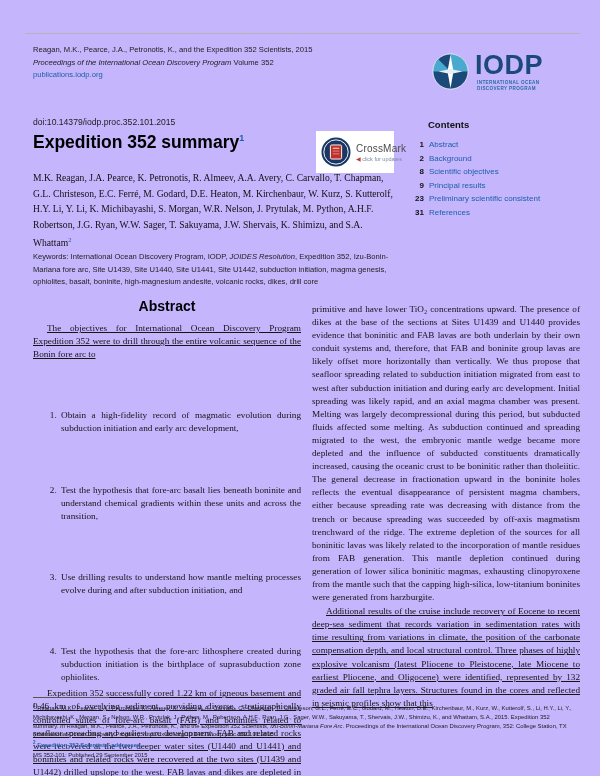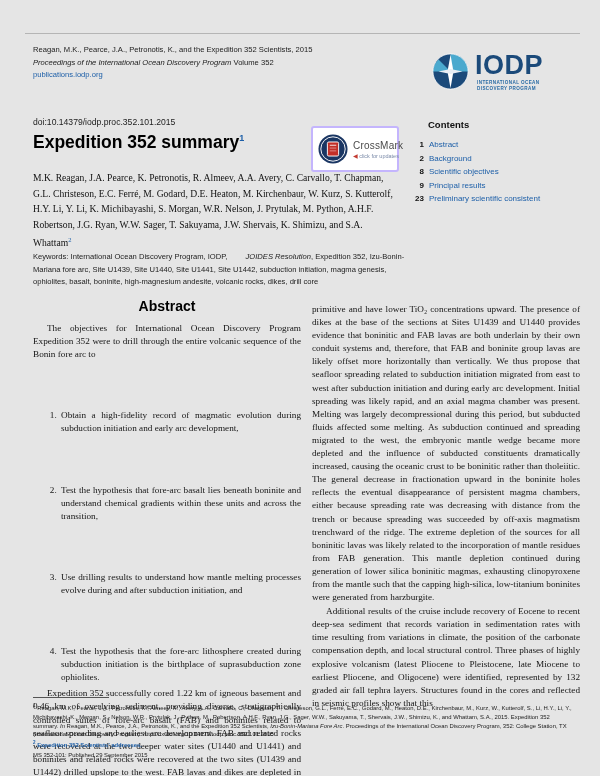--- a/index.html
+++ b/index.html
@@ -1,65 +1,65 @@
 <!DOCTYPE html>
 <html><head>
 <meta charset="utf-8">
 <style>
   * { margin:0; padding:0; box-sizing:border-box; }
   html,body { width:600px; height:776px; background:#ffffff; font-family:"Liberation Sans", sans-serif; color:#1a1a1a; }
-  #page { position:relative; width:600px; height:776px; background:#e5e5e5; overflow:hidden; }
+  #page { position:relative; width:600px; height:776px; background:#c4b5fd; overflow:hidden; }
 
   .top-rule { position:absolute; left:25px; right:20px; top:33px; border-top:1px solid #b5b5b5; }
 
   
   .cite { position:absolute; left:33px; top:44px; width:370px; font-size:7.6px; line-height:12.6px; color:#222; }
   .cite .ital { font-style:italic; }
   .cite a, .link { color:#1d5fa8; text-decoration:none; cursor:pointer; }
 
   
   .logo { position:absolute; left:432px; top:53px; width:150px; height:42px; }
   .logo-globe { position:absolute; left:0; top:0; width:37px; height:37px; }
   .logo-word { position:absolute; left:43px; top:-3px; font-size:27px; font-weight:bold; letter-spacing:0.5px; color:#1b4a7a; }
   .logo-sub { position:absolute; left:45px; top:27px; font-size:4.6px; font-weight:bold; line-height:5.6px; letter-spacing:0.4px; color:#2a6ca5; }
 
   .doi { position:absolute; left:33px; top:117px; font-size:8.6px; color:#222; }
 
   .title { position:absolute; left:33px; top:132px; font-size:17.5px; font-weight:bold; color:#000; }
   .title sup { font-size:9px; color:#1d5fa8; }
 
   
-  .crossmark { position:absolute; left:311px; top:126px; width:88px; height:40px; border:2px solid #c4b5fd; border-radius:3px; background:#fff; display:flex; align-items:center; padding:21px 5px; cursor:pointer; }
+  .crossmark { position:absolute; left:311px; top:126px; width:88px; height:40px; border:5px solid #c4b5fd; border-radius:3px; background:#fff; display:flex; align-items:center; padding:21px 5px; cursor:pointer; }
   .cm-icon { width:30px; height:30px; flex:0 0 auto; }
   .cm-text { margin-left:5px; }
   .cm-name { font-size:10px; color:#4a4a4a; letter-spacing:0.2px; }
   .cm-sub { font-size:5.5px; color:#7a8aa8; margin-top:1px; }
   .cm-sub .arr { color:#c23b32; font-size:6px; }
 
   
   .contents { position:absolute; left:408px; top:119px; width:180px; }
   .contents-head { font-size:9.5px; font-weight:bold; color:#111; margin-left:20px; margin-bottom:8px; }
   .toc-row { display:flex; font-size:8px; line-height:13.6px; }
   .toc-num { width:16px; text-align:right; font-weight:bold; color:#111; flex:0 0 auto; }
   .toc-label { margin-left:5px; color:#1d5fa8; cursor:pointer; }
 
   
   .authors { position:absolute; left:33px; top:170px; width:366px; font-family:"Liberation Serif", serif; font-size:9.6px; line-height:15.5px; color:#111; }
   .authors sup { font-size:6.5px; color:#1d5fa8; }
 
   
   .keywords { position:absolute; left:33px; top:251px; width:374px; font-size:7.6px; line-height:12.6px; color:#222; }
-  .keywords .ital { font-style:italic;margin-left:16px; }
+  .keywords .ital { font-style:italic; }
 
   
   .col { position:absolute; width:268px; font-family:"Liberation Serif", serif; font-size:9.2px; line-height:13.1px; text-align:justify; color:#151515; }
   .col-left { left:33px; top:300px; }
   .col-right { left:312px; top:303px; }
   .abs-head { font-family:"Liberation Sans", sans-serif; font-size:14px; font-weight:bold; text-align:center; color:#000; margin-bottom:9px; }
-  .col p.ind { text-indent:14px; }
+  .col p.ind { text-indent:14px;text-decoration:underline; }
   .col p + p { margin-top:1px; }
   .abs-list { margin:3px 0 3px 0; padding-left:26px; }
   .abs-list li { margin-bottom:1px; padding-left:2px;margin-top:48px; }
 
   
   .footnotes { position:absolute; left:33px; top:697px; width:542px; font-size:5.9px; line-height:8.8px; color:#222; }
   .fn-rule { width:76px; border-top:1px solid #555; margin-bottom:4px; }
   .footnotes sup { font-size:4.5px; }
   .fn-link { color:#1d5fa8; font-weight:bold; cursor:pointer; }
   .fn-ital { font-style:italic; }
@@ -128,20 +128,24 @@
       <span class="toc-label">Scientific objectives</span>
     </div>
     <div class="toc-row">
       <span class="toc-num">9</span>
       <span class="toc-label">Principal results</span>
     </div>
     <div class="toc-row">
       <span class="toc-num">23</span>
       <span class="toc-label">Preliminary scientific consistent</span>
     </div>
+    <div class="toc-row">
+      <span class="toc-num">31</span>
+      <span class="toc-label">References</span>
+    </div>
   </div>
 
   <div class="authors"><span>M.K. Reagan, J.A. Pearce, K. Petronotis, R. Almeev, A.A. Avery, C. Carvallo, T. Chapman, G.L. Christeson, E.C. Ferré, M. Godard, D.E. Heaton, M. Kirchenbaur, W. Kurz, S. Kutterolf, H.Y. Li, Y. Li, K. Michibayashi, S. Morgan, W.R. Nelson, J. Prytulak, M. Python, A.H.F. Robertson, J.G. Ryan, W.W. Sager, T. Sakuyama, J.W. Shervais, K. Shimizu, and S.A. Whattam</span><sup>2</sup></div>
 
   <div class="keywords"><span>Keywords: International Ocean Discovery Program, IODP, </span><span class="ital">JOIDES Resolution</span><span>, Expedition 352, Izu-Bonin-Mariana fore arc, Site U1439, Site U1440, Site U1441, Site U1442, subduction initiation, magma genesis, ophiolites, basalt, boninite, high-magnesium andesite, volcanic rocks, dikes, drill core</span></div>
 
   <div class="col col-left">
     <div class="abs-head">Abstract</div>
     <p class="ind">The objectives for International Ocean Discovery Program Expedition 352 were to drill through the entire volcanic sequence of the Bonin fore arc to</p>
     <ol class="abs-list">

